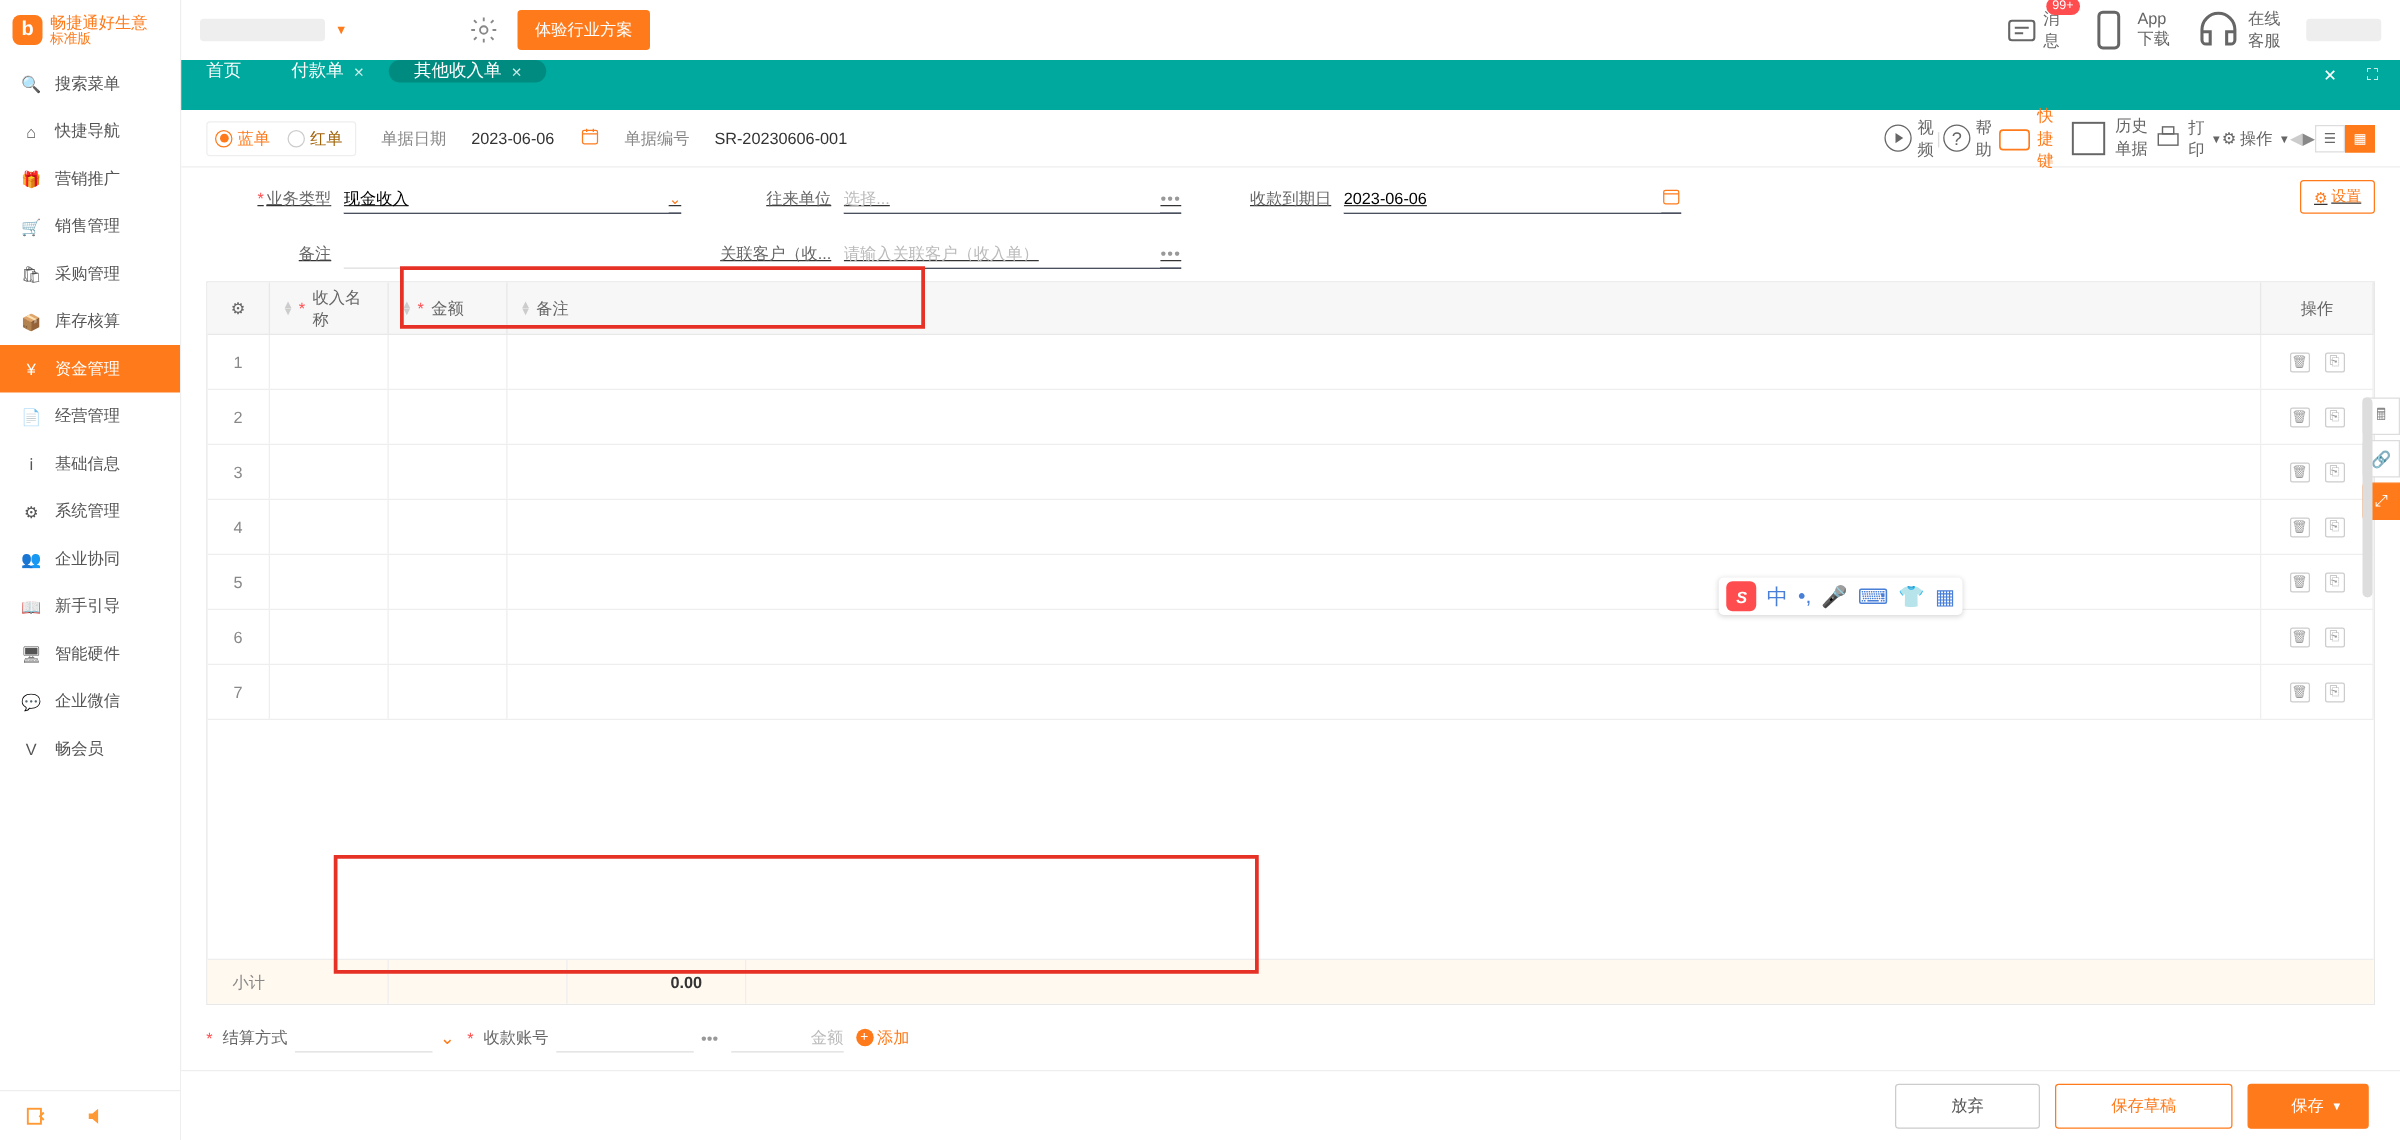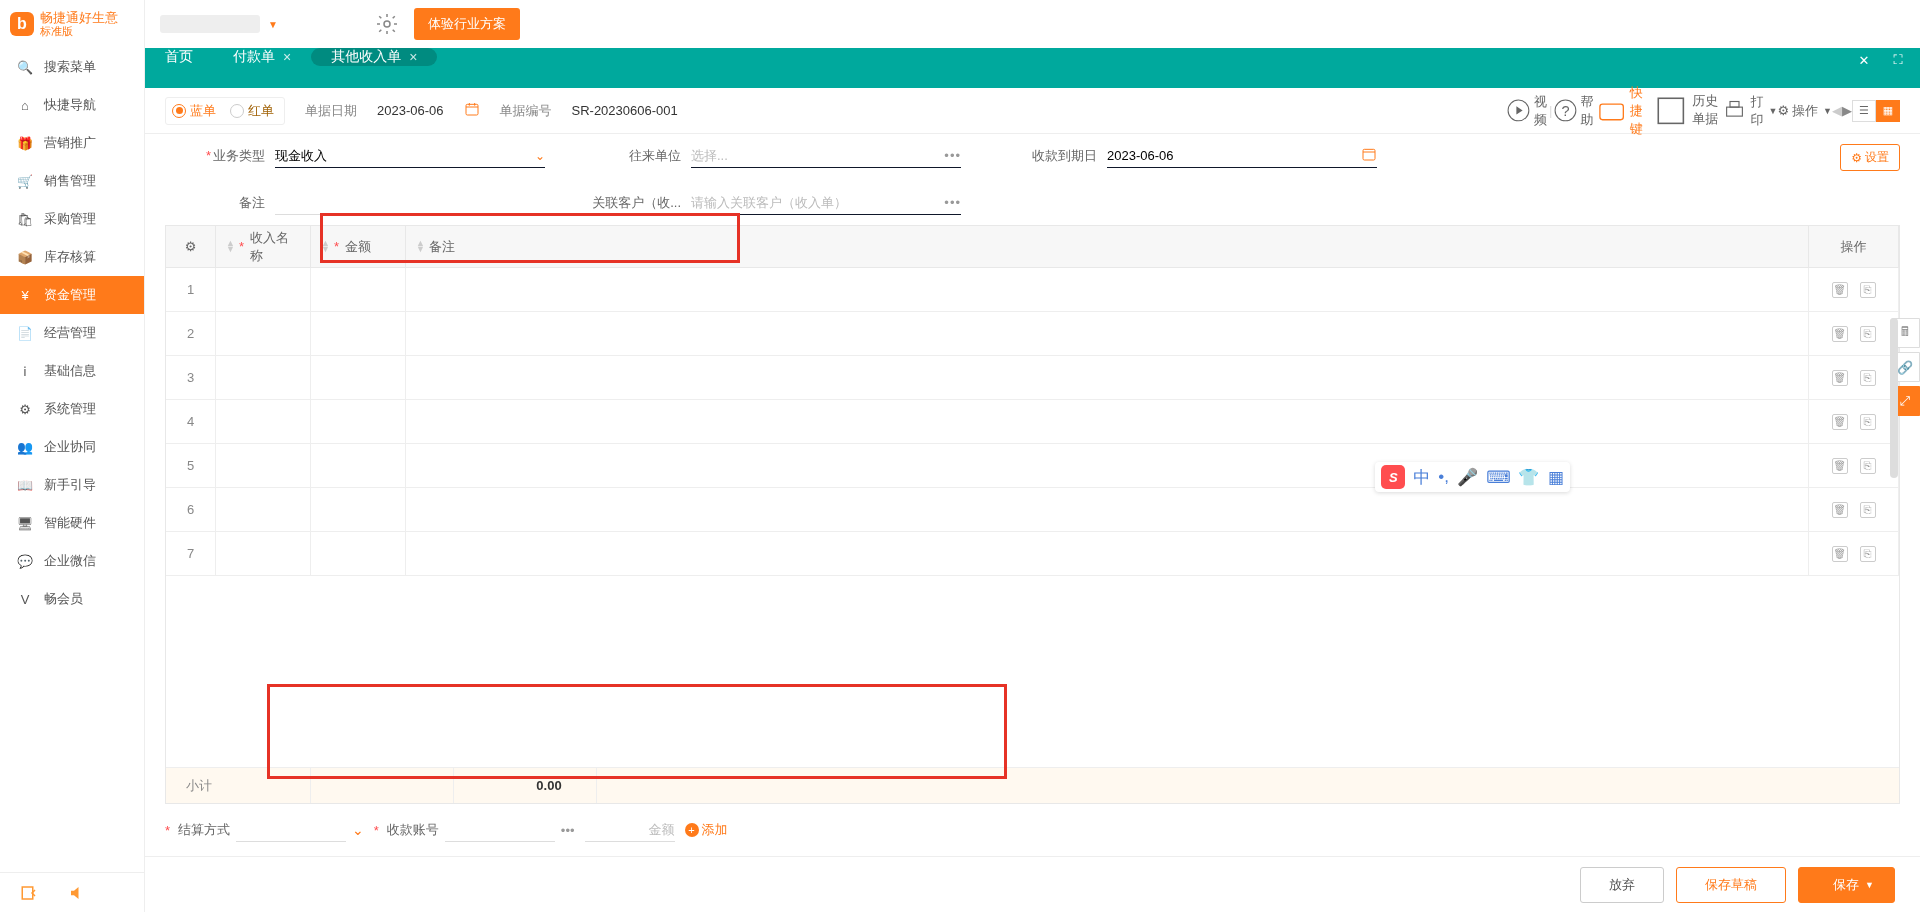--- a/index.html
+++ b/index.html
@@ -45,21 +45,21 @@
 .radio.sel span { color: #ff7a1a; }
 .tb-label { color: #888; font-size: 13px; }
 .tb-value { color: #333; font-size: 13px; }
 .cal-icon { color: #ff7a1a; }
 .toolbar-spacer { flex: 1; }
 .tool-links { display: flex; align-items: center; color: #666; font-size: 13px; }
 .tool-link { display: flex; align-items: center; gap: 3px; cursor: pointer; }
 .view-toggle { display: flex; gap: 0; }
 .view-btn { width: 24px; height: 22px; border: 1px solid #ddd; display: flex; align-items: center; justify-content: center; cursor: pointer; font-size: 11px; }
 .view-btn.active { background: #ff7a1a; color: #fff; border-color: #ff7a1a; }
-.form-row { display: flex; padding: 10px 20px; gap: 36px; align-items: flex-start; }
+.form-row { display: flex; padding: 10px 20px; gap: 20px; align-items: flex-end; text-decoration: underline; }
 .form-field { display: flex; align-items: center; gap: 10px; min-width: 380px; }
 .form-field label { width: 100px; text-align: right; color: #666; font-size: 13px; }
 .req { color: #ff4d4f; margin-right: 2px; }
 .form-input { flex: 1; border: none; border-bottom: 1px solid #ddd; padding: 4px 0; font-size: 13px; outline: none; min-width: 200px; }
 .form-input-wrap { flex: 1; display: flex; align-items: center; border-bottom: 1px solid #0f172a; min-width: 220px; }
 .form-input-wrap input { border: none; outline: none; flex: 1; padding: 4px 0; font-size: 13px; }
 .form-input-wrap .more { color: #999; cursor: pointer; letter-spacing: 1px; }
 .highlight-box { border: 3px solid #e63226; position: absolute; pointer-events: none; z-index: 10; }
 .hb1 { left: 175px; top: 125px; width: 420px; height: 50px; }
 .hb2 { left: 122px; top: 596px; width: 740px; height: 95px; }
@@ -82,21 +82,21 @@
 .row-ops span { cursor: pointer; width: 16px; height: 16px; border: 1px solid #ccc; border-radius: 2px; display: flex; align-items: center; justify-content: center; font-size: 10px; }
 .grid-subtotal { display: flex; height: 36px; background: #fff9f0; border-top: 1px solid #eee; gap: 48px; }
 .settle-row { padding: 14px 20px; display: flex; align-items: center; gap: 10px; font-size: 13px; }
 .settle-field { display: flex; align-items: center; gap: 6px; }
 .settle-field label { color: #666; }
 .settle-input { border: none; border-bottom: 1px solid #ddd; width: 110px; padding: 4px 0; font-size: 13px; outline: none; }
 .settle-input.w60 { width: 90px; }
 .add-link { color: #ff7a1a; display: flex; align-items: center; gap: 3px; cursor: pointer; }
 .add-link .plus { width: 14px; height: 14px; background: #ff7a1a; color: #fff; border-radius: 50%; display: flex; align-items: center; justify-content: center; font-size: 11px; }
 .footer { height: 56px; border-top: 1px solid #eee; display: flex; align-items: center; justify-content: flex-end; padding: 0 25px; gap: 12px; background: #fff; }
-.btn { padding: 8px 28px; border-radius: 3px; cursor: pointer; font-size: 13px; }
+.btn { padding: 8px 44px; border-radius: 3px; cursor: pointer; font-size: 13px; }
 .btn-default { background: #fff; border: 1px solid #ccc; color: #555; }
 .btn-outline-orange { background: #fff; border: 1px solid #ff7a1a; color: #ff7a1a; }
 .btn-primary { background: #ff7a1a; border: 1px solid #ff7a1a; color: #fff; display: flex; align-items: center; gap: 6px; padding: 8px 20px 8px 34px; }
 .side-tools { position: absolute; right: 0; top: 230px; display: flex; flex-direction: column; gap: 4px; }
 .side-tool { width: 30px; height: 30px; background: #fff; border: 1px solid #ddd; display: flex; align-items: center; justify-content: center; cursor: pointer; color: #888; border-radius: 3px 0 0 3px; }
 .side-tool.active { background: #ff7a1a; color: #fff; border-color: #ff7a1a; }
 .ime-bar { position: absolute; right: 350px; bottom: 420px; display: flex; align-items: center; gap: 8px; background: #fff; padding: 3px 6px; border-radius: 4px; box-shadow: 0 1px 4px rgba(0,0,0,0.15); }
 .ime-logo { width: 24px; height: 24px; background: #ff4d4f; color: #fff; border-radius: 5px; display: flex; align-items: center; justify-content: center; font-weight: bold; font-style: italic; }
 .ime-item { color: #4a7fd8; font-size: 17px; }
 .scrollbar-stub { position: absolute; right: 22px; top: 230px; width: 8px; height: 160px; background: #ddd; border-radius: 4px; }
@@ -195,20 +195,43 @@
         <span class="chev">▼</span>
       </div>
       <div class="gear-btn">
           <svg viewBox="0 0 24 24">
             <circle cx="12" cy="12" r="3" fill="none" stroke="currentColor" stroke-width="1.5"></circle>
             <path d="M12 2v3M12 19v3M4.2 4.2l2.1 2.1M17.7 17.7l2.1 2.1M2 12h3M19 12h3M4.2 19.8l2.1-2.1M17.7 6.3l2.1-2.1" stroke="currentColor" stroke-width="1.5"></path>
           </svg>
         </div>
       <button class="btn-orange">体验行业方案</button>
       <div class="tb-spacer"></div>
+      <div class="tb-right">
+        <div class="tb-item">
+          <svg width="16" height="16" viewBox="0 0 24 24">
+              <rect x="3" y="5" width="18" height="14" rx="2" fill="none" stroke="currentColor" stroke-width="1.5"></rect>
+              <path d="M7 10h10M7 14h6" stroke="currentColor" stroke-width="1.5"></path>
+            </svg>
+          <span>消息</span>
+          <span class="badge">99+</span>
+        </div>
+        <div class="tb-item">
+          <svg width="16" height="16" viewBox="0 0 24 24">
+              <rect x="7" y="3" width="10" height="18" rx="2" fill="none" stroke="currentColor" stroke-width="1.5"></rect>
+            </svg>
+          <span>App下载</span>
+        </div>
+        <div class="tb-item">
+          <svg width="16" height="16" viewBox="0 0 24 24">
+              <path d="M4 12a8 8 0 0116 0v5a2 2 0 01-2 2h-2v-6h4M4 12v5a2 2 0 002 2h2v-6H4" fill="none" stroke="currentColor" stroke-width="1.5"></path>
+            </svg>
+          <span>在线客服</span>
+        </div>
+        <div class="user-blur"></div>
+      </div>
     </div>
 
     <div class="tabs" id="tabs">
       <div class="tab">
           <span>首页</span>
         </div>
         <div class="tab">
           <span>付款单</span>
           <span class="tab-close">×</span>
         </div>

